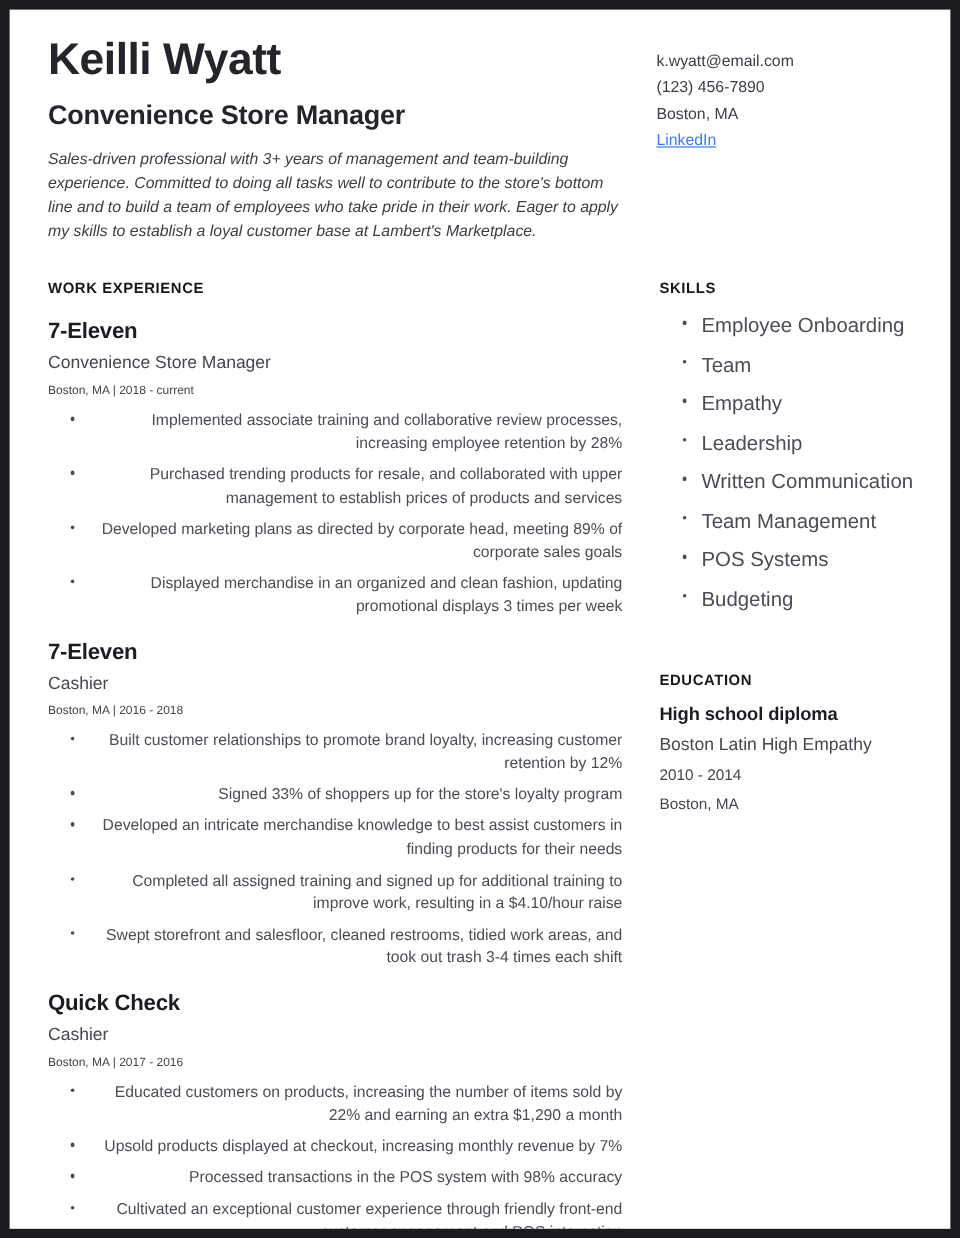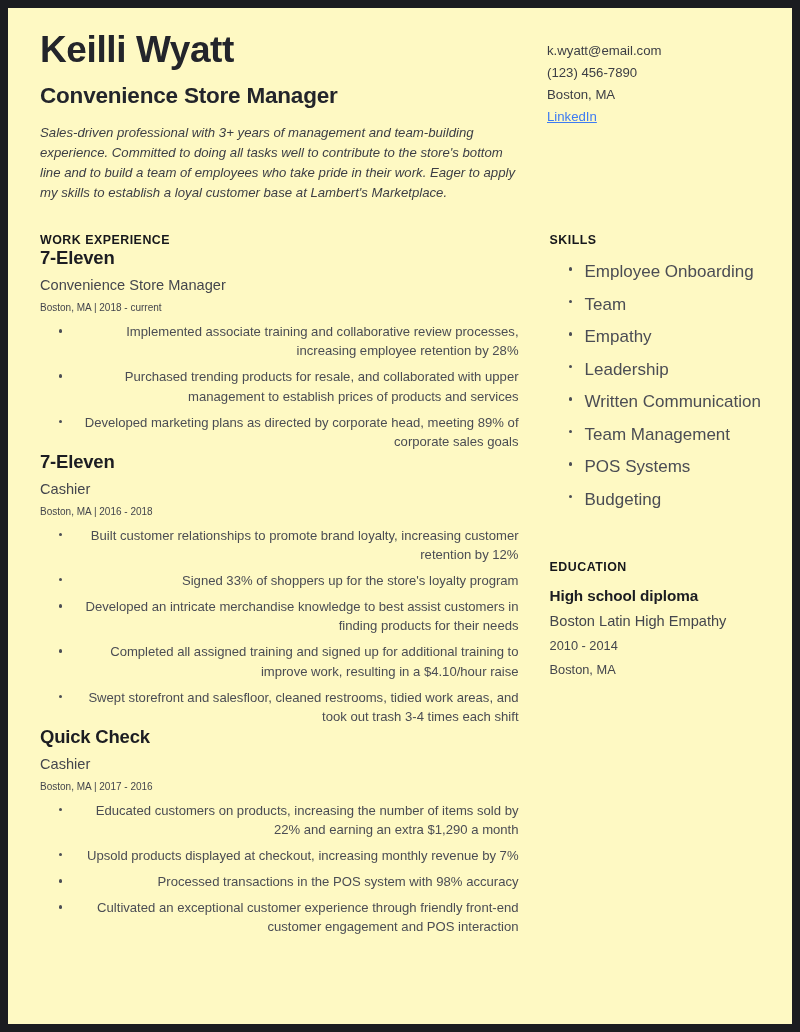--- a/index.html
+++ b/index.html
@@ -14,21 +14,21 @@
     font-family: "Liberation Sans", sans-serif;
     -webkit-font-smoothing: antialiased;
   }
 
   .page {
     position: absolute;
     left: 8px;
     top: 8px;
     width: 784px;
     height: 1016px;
-    background: #fef9c3;
+    background: #ffffff;
     overflow: hidden;
   }
 
   .inner {
     padding: 22px 30px 0 32px;
   }
 
   
   .header {
     display: flex;
@@ -98,21 +98,21 @@
 
   .section-title {
     font-size: 12.4px;
     font-weight: bold;
     color: #16171b;
     letter-spacing: 0.5px;
     text-transform: uppercase;
   }
 
   
-  .job { }
+  .job { margin-top: 18px; }
   .job:first-of-type { margin-top: 18px; }
 
   .company {
     font-size: 18.5px;
     font-weight: bold;
     color: #1c1d22;
     letter-spacing: -0.2px;
   }
 
   .role {
@@ -241,20 +241,21 @@
         <div class="section-title">WORK EXPERIENCE</div>
 
         <div class="job">
           <div class="company">7-Eleven</div>
           <div class="role">Convenience Store Manager</div>
           <div class="meta">Boston, MA  |  2018 - current</div>
           <ul class="bullets">
             <li>Implemented associate training and collaborative review processes, increasing employee retention by 28%</li>
             <li>Purchased trending products for resale, and collaborated with upper management to establish prices of products and services</li>
             <li>Developed marketing plans as directed by corporate head, meeting 89% of corporate sales goals</li>
+            <li>Displayed merchandise in an organized and clean fashion, updating promotional displays 3 times per week</li>
           </ul>
         </div>
 
         <div class="job">
           <div class="company">7-Eleven</div>
           <div class="role">Cashier</div>
           <div class="meta">Boston, MA  |  2016 - 2018</div>
           <ul class="bullets">
             <li>Built customer relationships to promote brand loyalty, increasing customer retention by 12%</li>
             <li>Signed 33% of shoppers up for the store's loyalty program</li>

